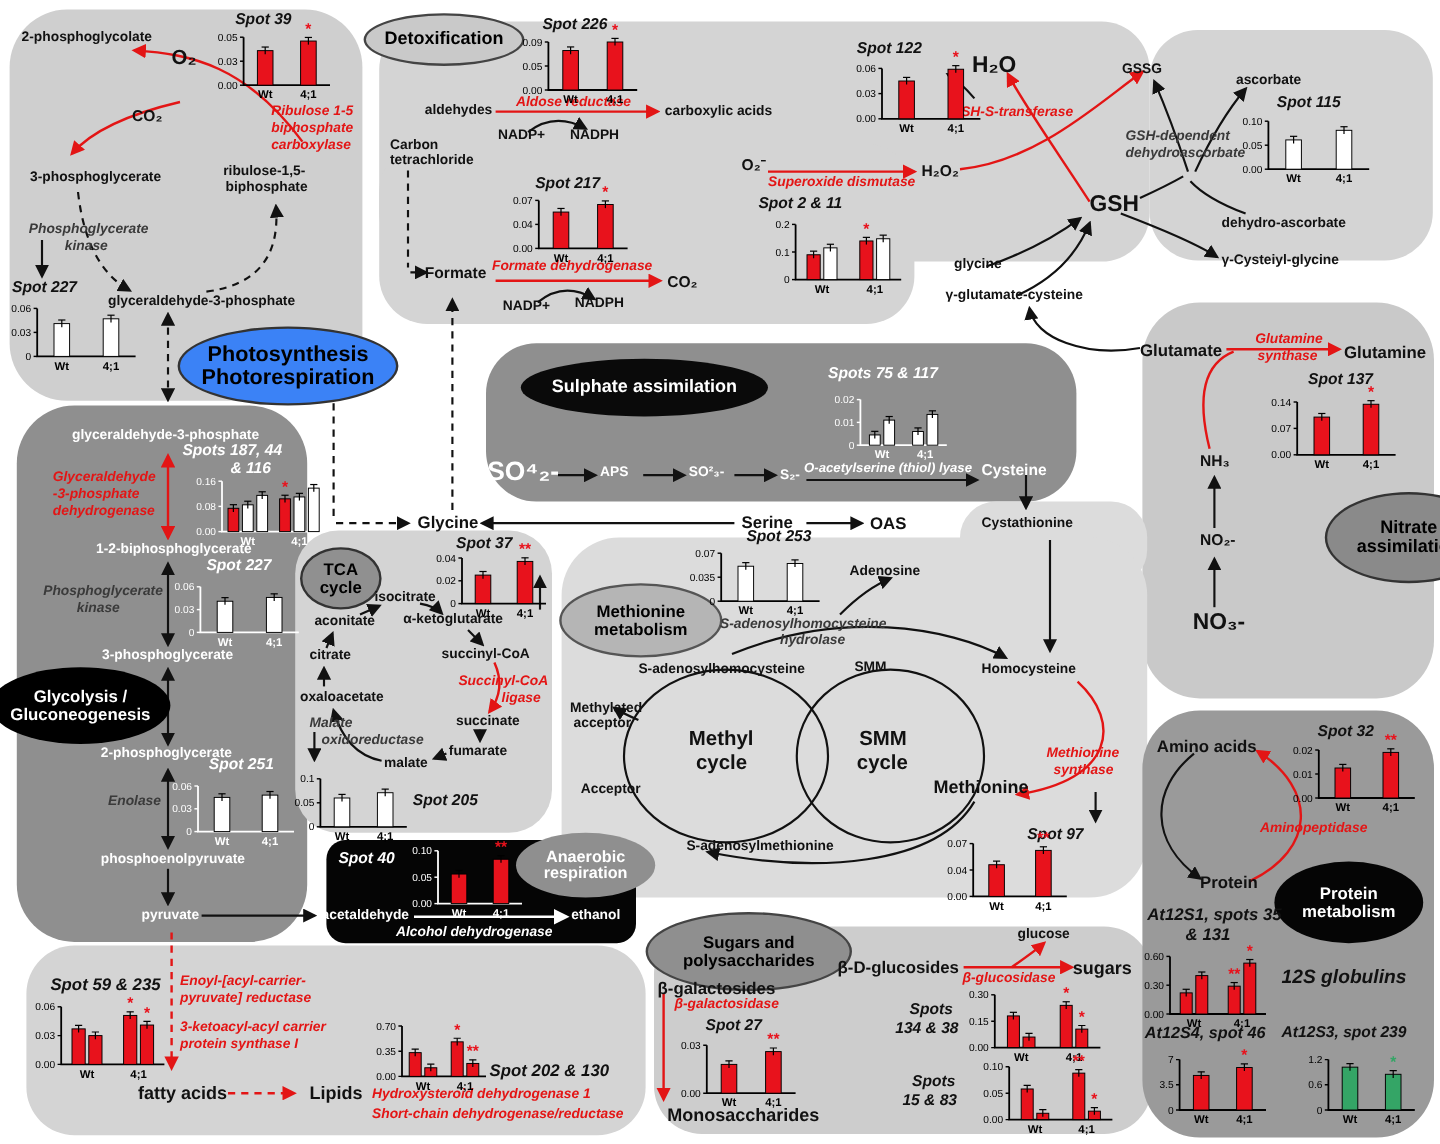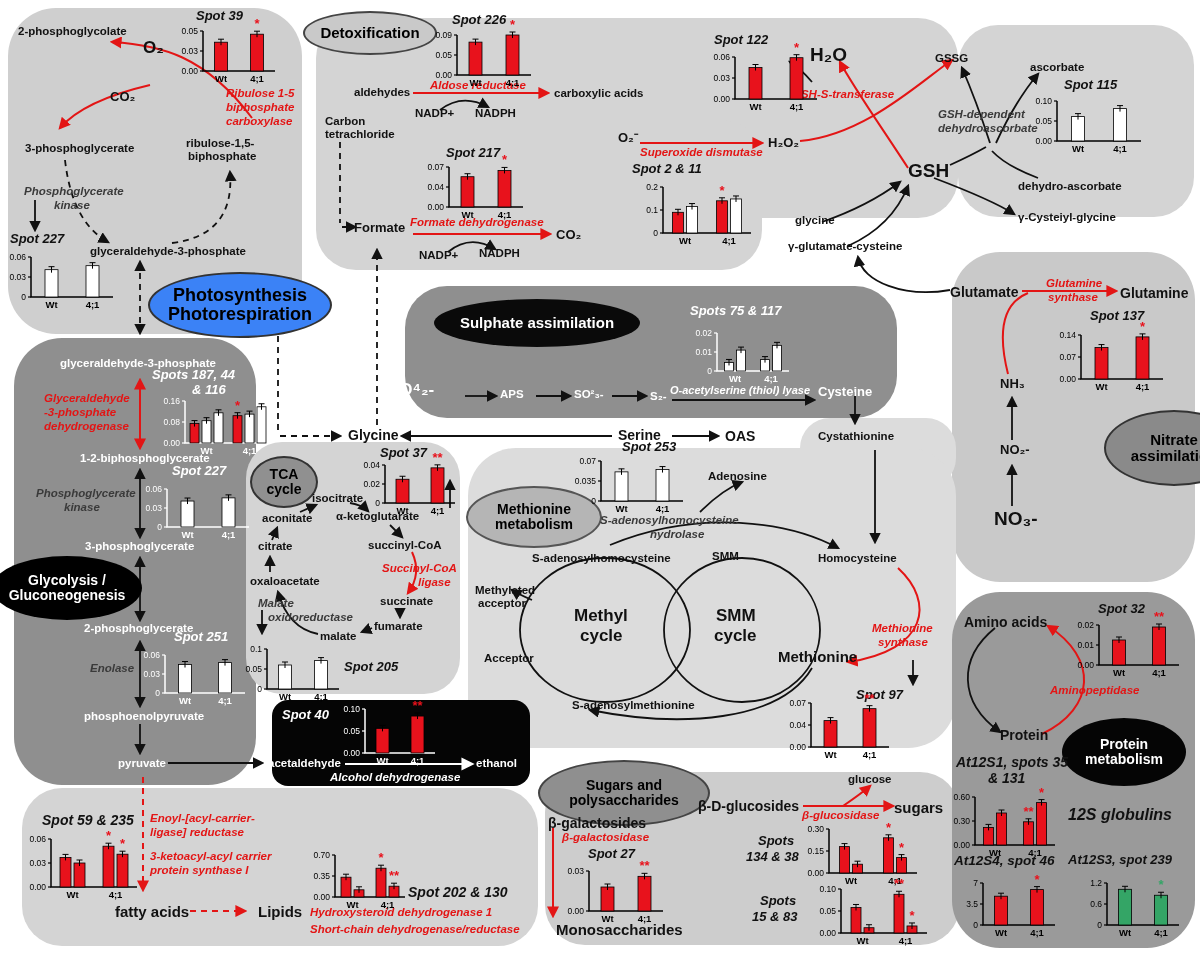--- a/index.html
+++ b/index.html
@@ -148,20 +148,24 @@
       <span>Gluconeogenesis</span>
     </div>
   <div class="oval" style="left:466px;top:486px;width:132px;height:58px;background:#b5b5b5;border:2px solid #555;font-size:14px">
       <span>Methionine</span>
       <span>metabolism</span>
     </div>
   <div class="oval" style="left:1104px;top:410px;width:136px;height:72px;background:#8a8a8a;border:2px solid #333;font-size:15px">
       <span>Nitrate</span>
       <span>assimilation</span>
     </div>
+  <div class="oval" style="left:430px;top:694px;width:116px;height:54px;background:#8f8f8f;color:#fff;font-size:13.5px">
+      <span>Anaerobic</span>
+      <span>respiration</span>
+    </div>
   <div class="oval" style="left:538px;top:760px;width:168px;height:62px;background:#8f8f8f;border:2px solid #444;font-size:14px">
       <span>Sugars and</span>
       <span>polysaccharides</span>
     </div>
   <div class="oval" style="left:1062px;top:718px;width:124px;height:68px;background:#050505;color:#fff;font-size:14px">
       <span>Protein</span>
       <span>metabolism</span>
     </div>
 
   <div class="L b" style="left:18px;top:25px">2-phosphoglycolate</div>
@@ -249,21 +253,21 @@
   <div class="L r" style="left:418px;top:576px">ligase</div>
   <div class="L dk" style="left:258px;top:597px">Malate</div>
   <div class="L dk" style="left:268px;top:611px">oxidoreductase</div>
   <div class="L b" style="left:380px;top:595px">succinate</div>
   <div class="L b" style="left:374px;top:620px">fumarate</div>
   <div class="L b" style="left:320px;top:630px">malate</div>
   <div class="L st" style="left:344px;top:660px">Spot 205</div>
   <div class="L b" style="left:348px;top:427px;font-size:14px">Glycine</div>
 
   <div class="L st w" style="left:690px;top:304px">Spots 75 &amp; 117</div>
-  <div class="L b w" style="left:388px;top:380px;font-size:17px">SO⁴₂-</div>
+  <div class="L b w" style="left:406px;top:380px;font-size:22px">SO⁴₂-</div>
   <div class="L b w" style="left:500px;top:388px">APS</div>
   <div class="L b w" style="left:574px;top:388px">SO²₃-</div>
   <div class="L b w" style="left:650px;top:390px">S₂-</div>
   <div class="L b i w" style="left:670px;top:384px;font-size:11px">O-acetylserine (thiol) lyase</div>
   <div class="L b w" style="left:818px;top:385px;font-size:13px">Cysteine</div>
 
   <div class="L b" style="left:618px;top:427px;font-size:14px">Serine</div>
   <div class="L b" style="left:725px;top:428px;font-size:14px">OAS</div>
   <div class="L b" style="left:818px;top:430px">Cystathionine</div>
   <div class="L st" style="left:622px;top:440px">Spot 253</div>
@@ -286,21 +290,21 @@
   <div class="L b" style="left:572px;top:699px">S-adenosylmethionine</div>
   <div class="L st" style="left:856px;top:688px">Spot 97</div>
 
   <div class="L st w" style="left:282px;top:708px">Spot 40</div>
   <div class="L b w" style="left:268px;top:757px">acetaldehyde</div>
   <div class="L b i w" style="left:330px;top:771px">Alcohol dehydrogenase</div>
   <div class="L b w" style="left:476px;top:757px">ethanol</div>
 
   <div class="L st" style="left:42px;top:812px;font-size:14px">Spot 59 &amp; 235</div>
   <div class="L r" style="left:150px;top:812px">Enoyl-[acyl-carrier-</div>
-  <div class="L r" style="left:150px;top:826px">ligase] reductase</div>
+  <div class="L r" style="left:150px;top:826px">pyruvate] reductase</div>
   <div class="L r" style="left:150px;top:850px">3-ketoacyl-acyl carrier</div>
   <div class="L r" style="left:150px;top:864px">protein synthase I</div>
   <div class="L b" style="left:115px;top:903px;font-size:15px">fatty acids</div>
   <div class="L b" style="left:258px;top:903px;font-size:15px">Lipids</div>
   <div class="L st" style="left:408px;top:884px;font-size:14px">Spot 202 &amp; 130</div>
   <div class="L r" style="left:310px;top:906px">Hydroxysteroid dehydrogenase 1</div>
   <div class="L r" style="left:310px;top:923px">Short-chain dehydrogenase/reductase</div>
 
   <div class="L b" style="left:548px;top:815px;font-size:14px">β-galactosides</div>
   <div class="L r" style="left:562px;top:831px">β-galactosidase</div>

